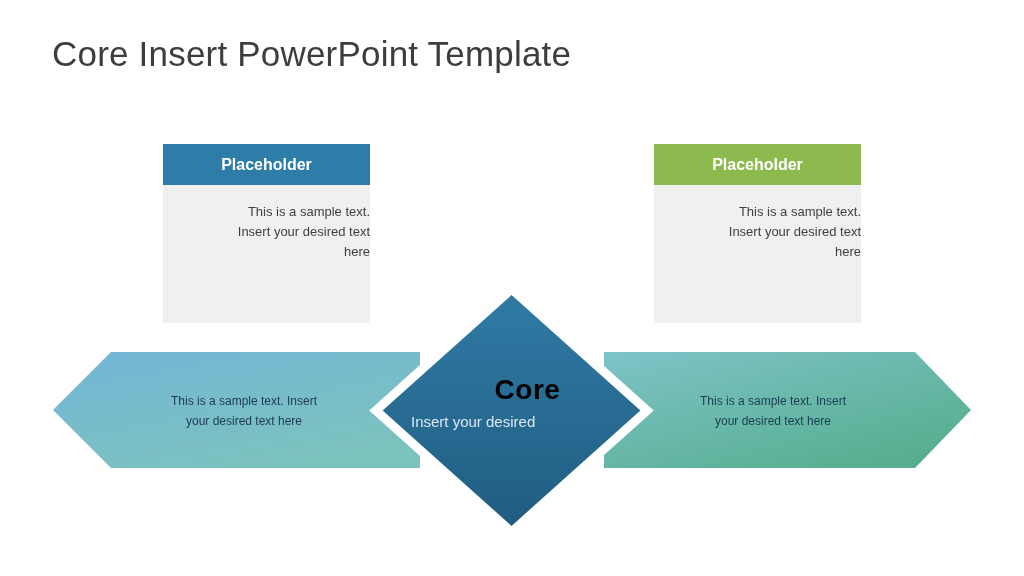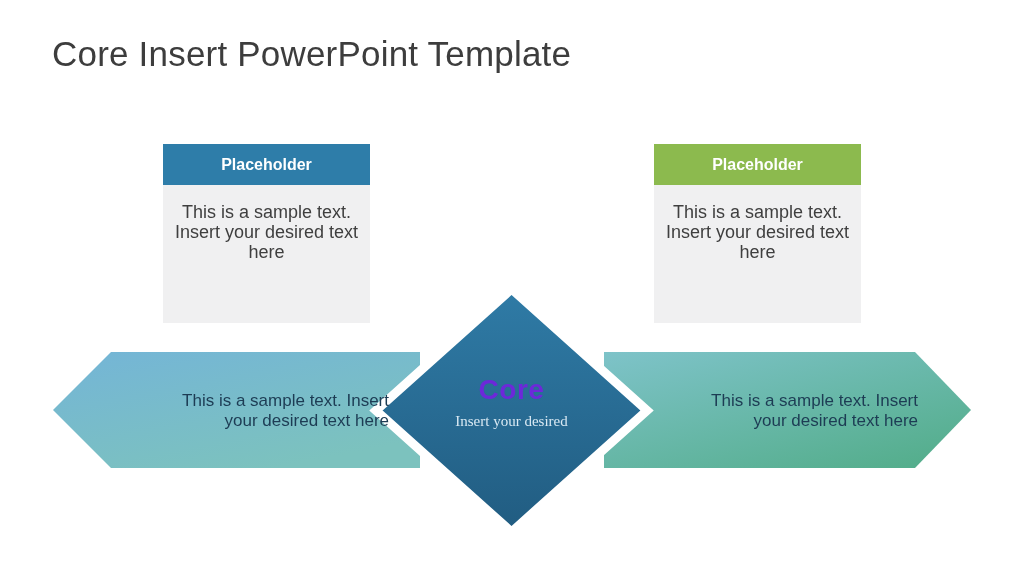--- a/index.html
+++ b/index.html
@@ -43,67 +43,65 @@
     font-size: 16px;
     font-weight: 700;
   }
   .card-header.blue  { background: #2e7da9; }
   .card-header.green { background: #8cba4e; }
 
   .card-body {
     height: 138px;
     background: #f0f0f1;
     padding-top: 17px;
-    text-align: center;
+    text-align: right;
     color: #3f3f3f;
-    font-size: 18px;
+    font-size: 13px;
     line-height: 20px;
   }
 
   
   .shape-layer {
     position: absolute;
     left: 0; top: 0;
     width: 1024px; height: 576px;
   }
 
   
   .band-text {
     position: absolute;
     top: 391px;
     width: 290px;
-    text-align: right;
+    text-align: center;
     color: #1d3c54;
-    font-size: 17px;
+    font-size: 12px;
     line-height: 20px;
   }
   .band-text-left  { left: 99px; }
   .band-text-right { left: 628px; }
 
   .core-label {
     position: absolute;
-    left: 411px;
+    left: 427px;
     top: 374px;
     width: 201px;
     text-align: center;
-    color: #6d28d9;
+    color: #000000;
     font-size: 28px;
     font-weight: 700;
     letter-spacing: 0.5px;
   }
   .core-subtext {
     position: absolute;
     left: 411px;
     top: 413px;
     width: 201px;
-    text-align: center;
     color: #d9e9f3;
     font-size: 15px;
     line-height: 17px;
-    font-family: Liberation Serif, serif;
   }
 </style>
 </head>
 <body>
 
 <div class="slide">
 
   <h1 class="slide-title">Core Insert PowerPoint Template</h1>
 
   <div class="card card-left">

